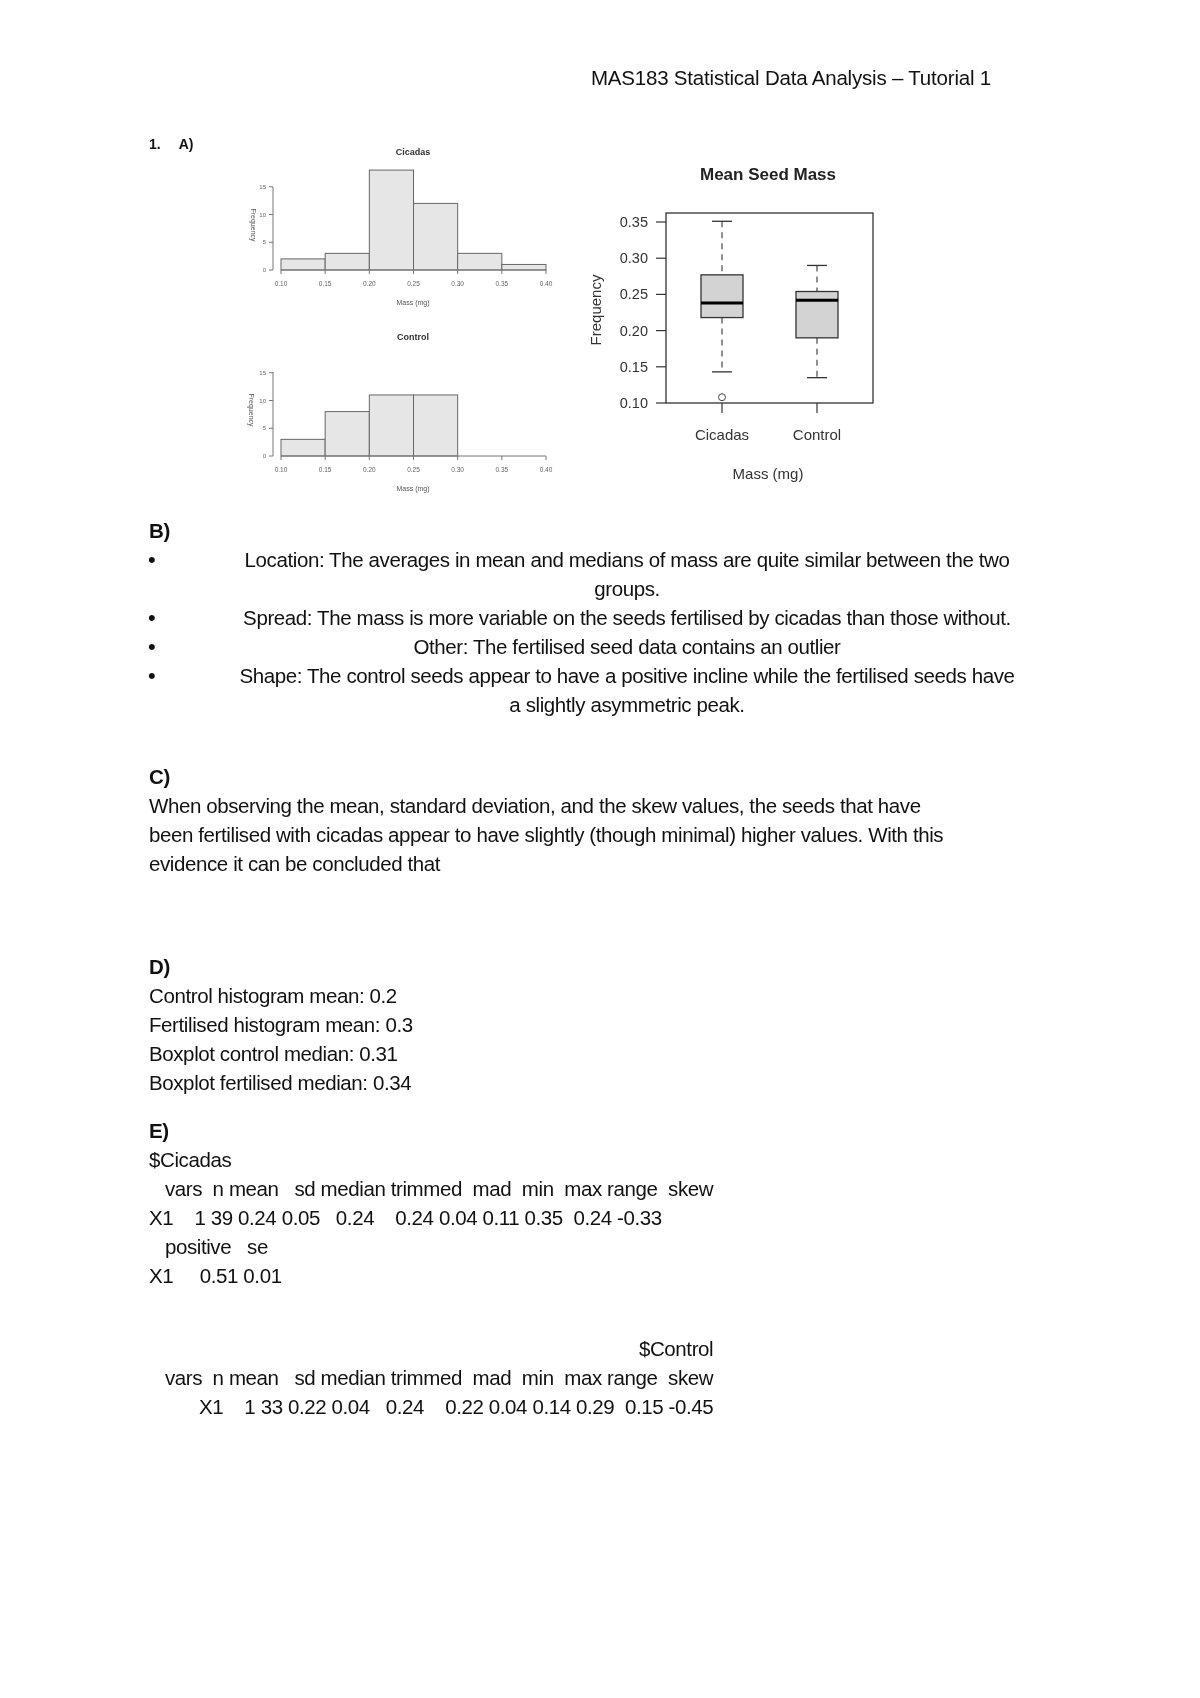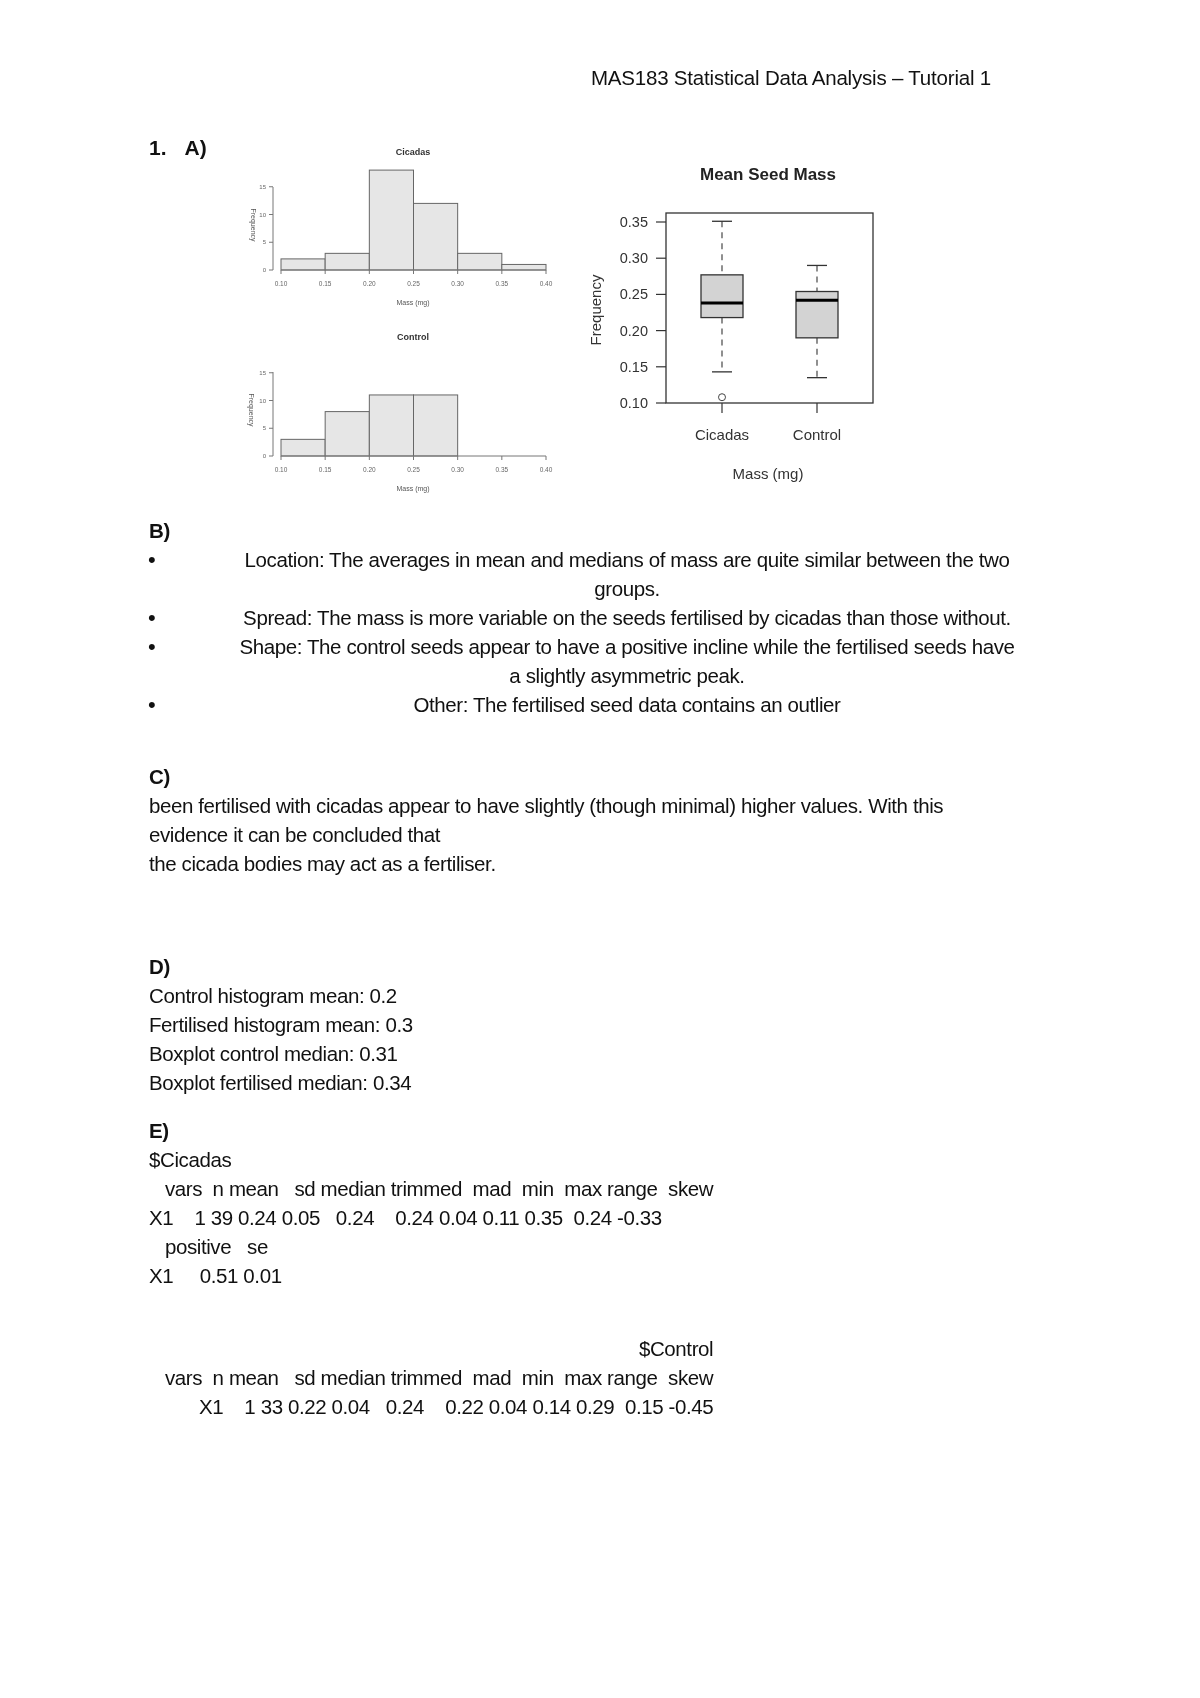--- a/index.html
+++ b/index.html
@@ -1,19 +1,19 @@
 <!DOCTYPE html>
 <html><head>
 <meta charset="utf-8">
 <style>
   html, body { margin: 0; padding: 0; background: #ffffff; }
   body { width: 1200px; height: 1698px; position: relative; overflow: hidden; font-family: "Liberation Sans", sans-serif; color: #111; }
   .doc { position: absolute; left: 16px; top: 0; width: 1200px; height: 1698px; }
   .header { position: absolute; right: 225px; top: 66px; font-size: 20.5px; letter-spacing: -0.2px; }
-  .q-num { position: absolute; left: 133px; top: 136px; font-size: 21px; font-weight: bold; }
+  .q-num { position: absolute; left: 133px; top: 136px; font-size: 14px; font-weight: bold; }
   .q-num span { margin-left: 18px; }
   .charts { position: absolute; left: 0; top: 0; width: 1200px; height: 540px; }
   .text { font-size: 20.5px; letter-spacing: -0.4px; line-height: 29px; }
   .block { position: absolute; left: 133px; }
   .label { font-weight: bold; }
   ul.bullets { list-style: none; margin: 0; padding: 0; }
   ul.bullets li { position: relative; padding-left: 38px; width: 880px; text-align: center; }
   ul.bullets li::before { content: "\2022"; position: absolute; left: -1px; top: 0; font-size: 22px; }
   .pre { white-space: pre; }
 </style>
@@ -151,30 +151,30 @@
       <text x="752" y="479" font-size="15" text-anchor="middle" fill="#333">Mass (mg)</text>
       <text x="0" y="0" font-size="15" text-anchor="middle" fill="#333" transform="translate(585,310) rotate(-90)">Frequency</text>
     </g>
   </svg>
 
   <div class="block text" style="top:516px;">
     <div class="label">B)</div>
     <ul class="bullets">
       <li><span>Location: The averages in mean and medians of mass are quite similar between the two</span><br><span>groups.</span></li>
       <li><span>Spread: The mass is more variable on the seeds fertilised by cicadas than those without.</span></li>
+      <li><span>Other: The fertilised seed data contains an outlier</span></li>
       <li><span>Shape: The control seeds appear to have a positive incline while the fertilised seeds have</span><br><span>a slightly asymmetric peak.</span></li>
-      <li><span>Other: The fertilised seed data contains an outlier</span></li>
     </ul>
   </div>
 
   <div class="block text" style="top:762px;">
     <div class="label">C)</div>
+    <div>When observing the mean, standard deviation, and the skew values, the seeds that have</div>
     <div>been fertilised with cicadas appear to have slightly (though minimal) higher values. With this</div>
     <div>evidence it can be concluded that</div>
-    <div>the cicada bodies may act as a fertiliser.</div>
   </div>
 
   <div class="block text" style="top:952px;">
     <div class="label">D)</div>
     <div>Control histogram mean: 0.2</div>
     <div>Fertilised histogram mean: 0.3</div>
     <div>Boxplot control median: 0.31</div>
     <div>Boxplot fertilised median: 0.34</div>
   </div>
 

